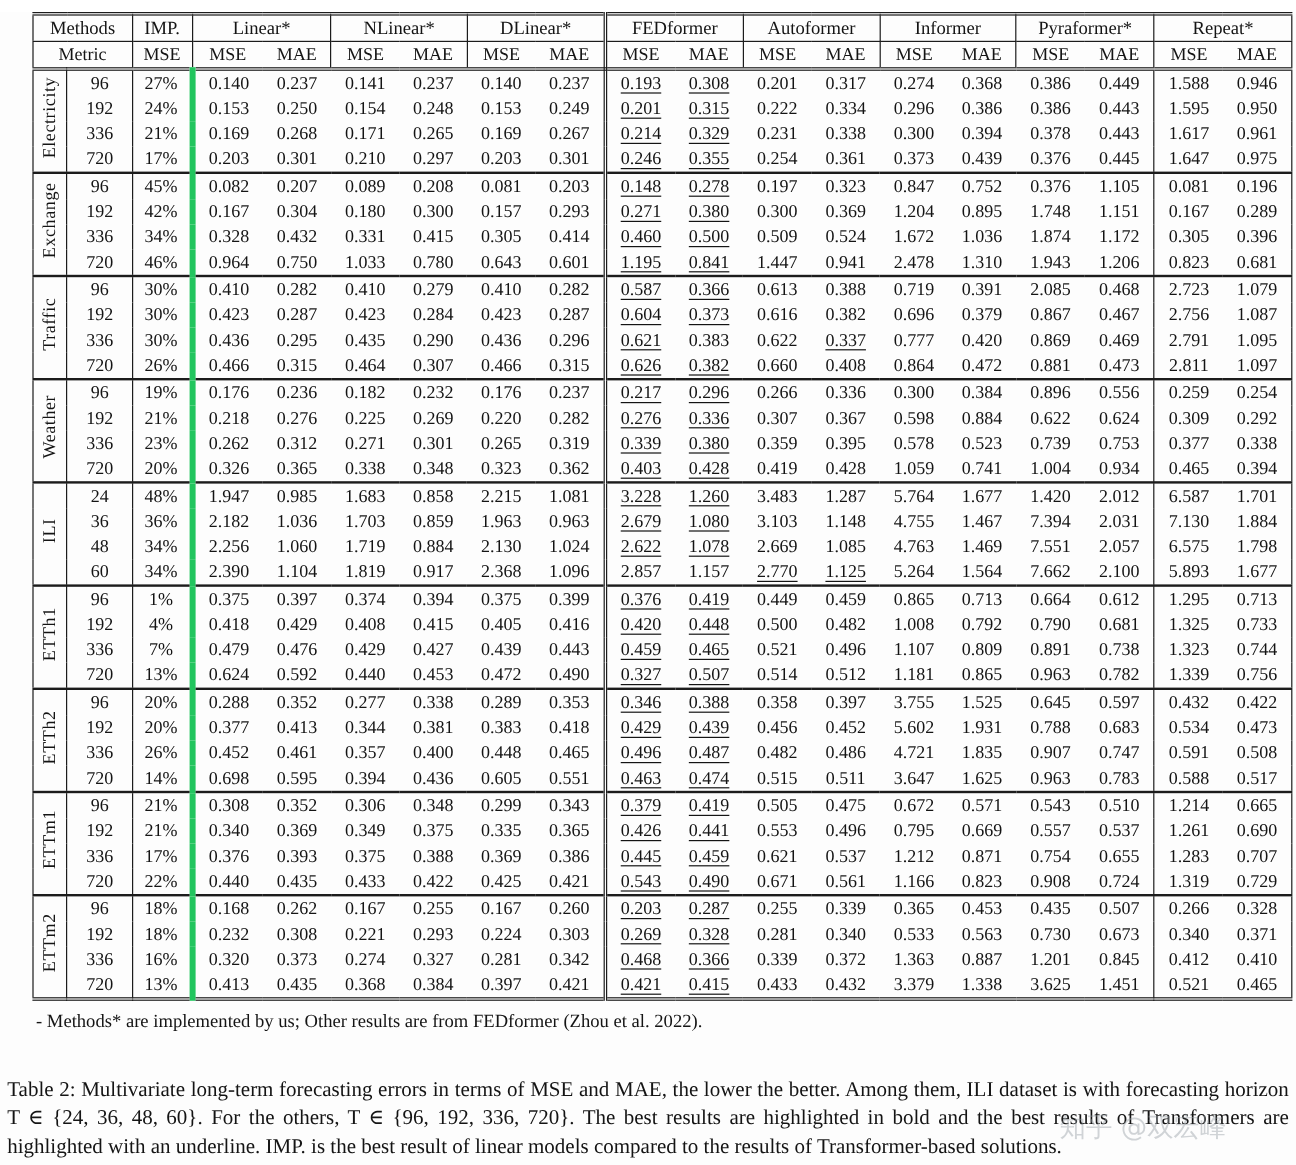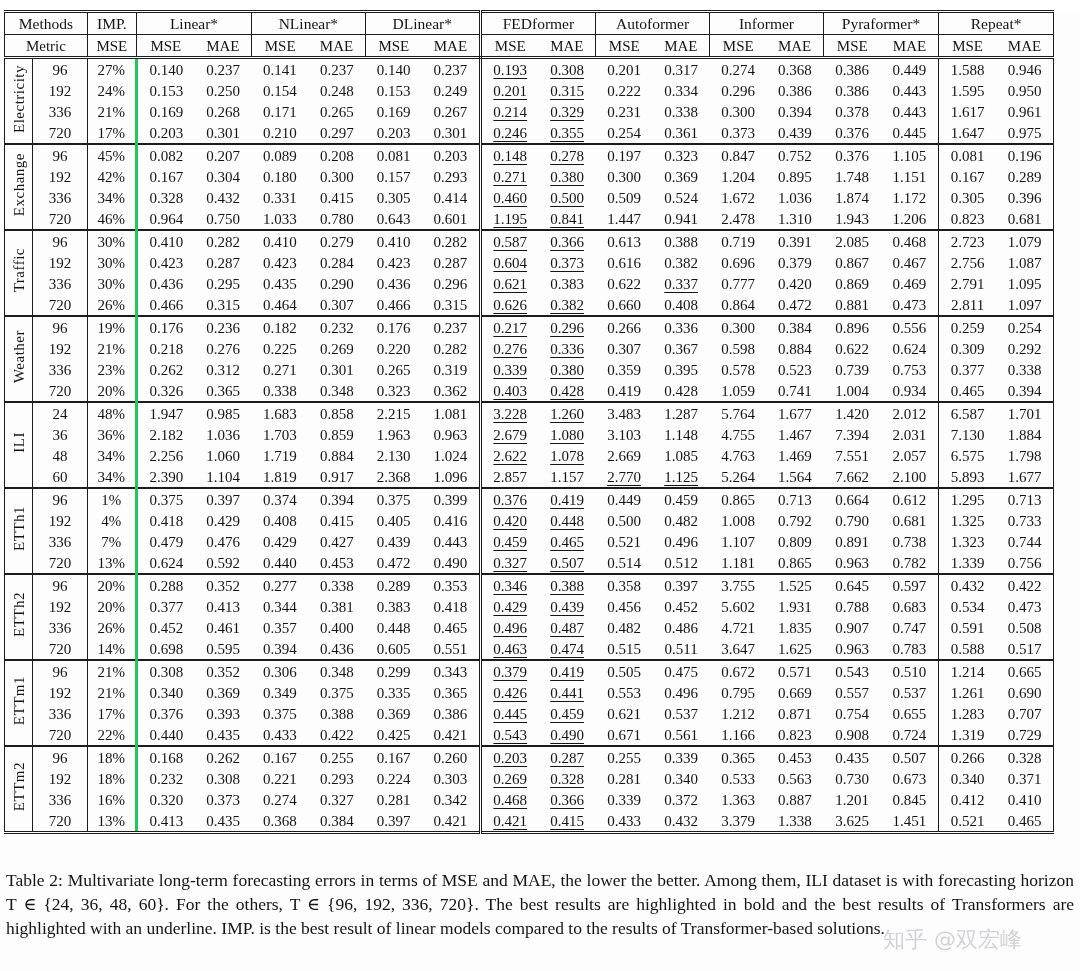--- a/index.html
+++ b/index.html
@@ -1,33 +1,33 @@
 <!DOCTYPE html>
 <html><head>
 <meta charset="utf-8">
 <style>
   html,body{margin:0;padding:0;background:#ffffff;width:1080px;height:971px;overflow:hidden;
     font-family:"Liberation Serif","DejaVu Serif",serif;color:#141414;}
   .sheet{position:relative;width:1080px;height:971px;background:#fdfdfd;}
-  table.paper{border-collapse:collapse;margin:10px 0 0 4px;width:1050px;
+  table.paper{border-collapse:collapse;margin:10px 0 0 27px;width:1050px;
     border-top:3px double #1c1c1c;border-bottom:3px double #1c1c1c;
     border-left:1px solid #1c1c1c;border-right:1px solid #1c1c1c;}
   table.paper th, table.paper td{
     font-size:15px;line-height:20px;height:21px;padding:0 2px;text-align:center;
     font-weight:400;white-space:nowrap;}
   thead tr.methods-row th{border-bottom:1px solid #1c1c1c;font-size:15.5px;}
   thead tr.metric-row th{border-bottom:3px double #1c1c1c;}
   th.sepr, td.sepr{border-right:1px solid #1c1c1c;}
   th.dblr, td.dblr{border-right:3px double #1c1c1c;}
   tbody + tbody{border-top:2px solid #1c1c1c;}
   td.dsname{width:24px;border-right:1px solid #1c1c1c;padding:0;}
   td.dsname span{writing-mode:vertical-rl;transform:rotate(180deg);display:inline-block;
     font-size:15px;letter-spacing:.5px;}
   td.hz{width:54px;border-right:1px solid #1c1c1c;}
-  td.imp{width:46px;border-right:3px solid #22c55e;}
+  td.imp{width:46px;border-right:5px solid #22c55e;}
   td.num{width:57px;}
   .bold{font-weight:700;}
   .uline{text-decoration:underline;text-underline-offset:3px;}
   .italic{}
   .footnote{margin:9px 0 0 30px;font-size:15.5px;}
   .caption{margin:34px 6px 0 6px;font-size:17.5px;line-height:1.38;text-align:justify;}
   .watermark{position:absolute;right:58px;top:915px;font-size:22px;color:#9aa2a8;
     opacity:.45;font-family:"DejaVu Sans",sans-serif;pointer-events:none;}
 </style>
 </head>
@@ -812,17 +812,18 @@
           <td class="num">3.379</td>
           <td class="num">1.338</td>
           <td class="num">3.625</td>
           <td class="num sepr">1.451</td>
           <td class="num">0.521</td>
           <td class="num">0.465</td>
         </tr>
       </tbody>
     </table>
 
+  <div class="footnote">- Methods* are implemented by us; Other results are from FEDformer (Zhou et al. 2022).</div>
 
   <div class="caption">Table 2: Multivariate long-term forecasting errors in terms of MSE and MAE, the lower the better. Among them, ILI dataset is with forecasting horizon T ∈ {24, 36, 48, 60}. For the others, T ∈ {96, 192, 336, 720}. The best results are highlighted in bold and the best results of Transformers are highlighted with an underline. IMP. is the best result of linear models compared to the results of Transformer-based solutions.</div>
 
   <div class="watermark">知乎 @双宏峰</div>
 </div>
 
 </body></html>

